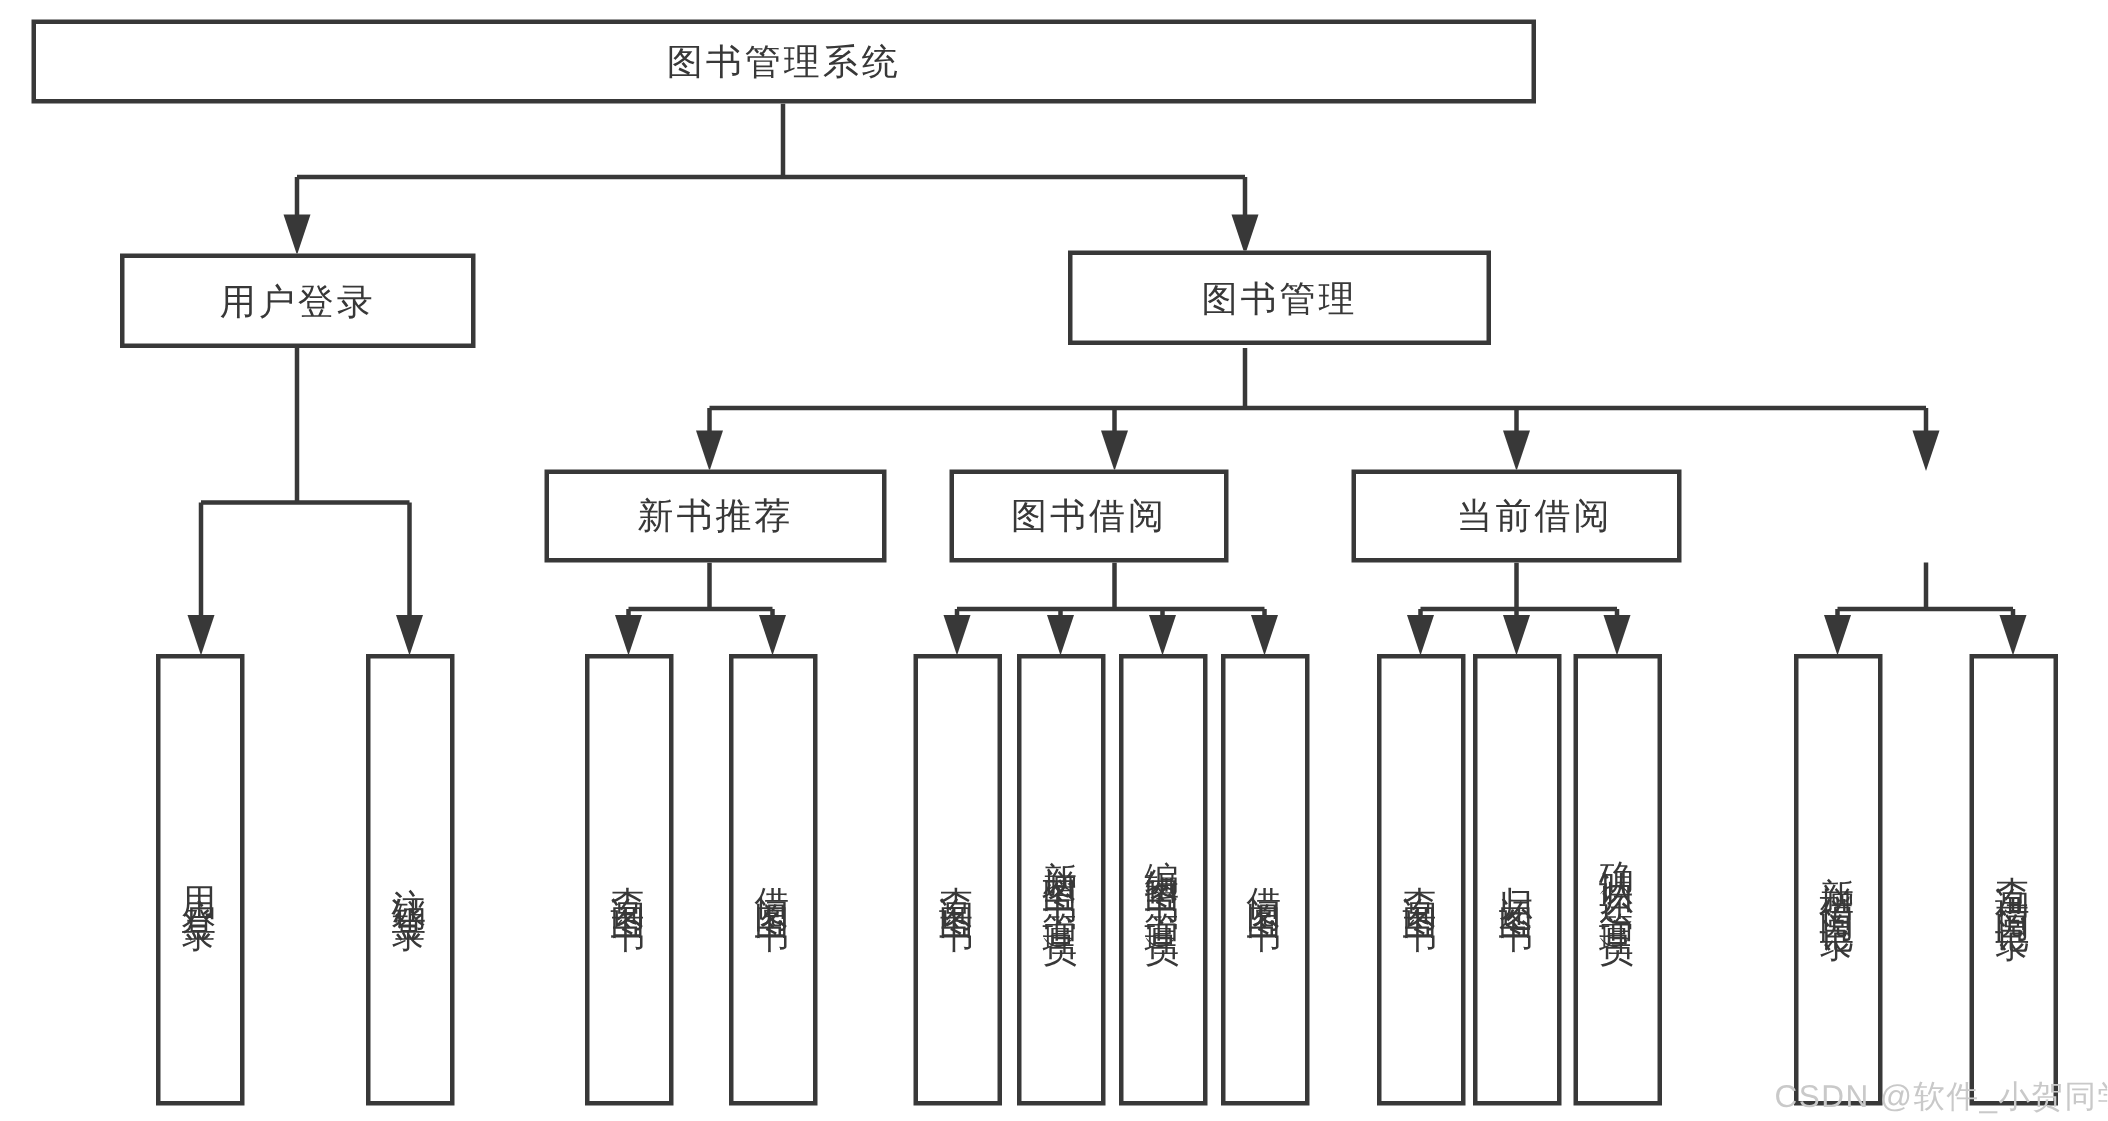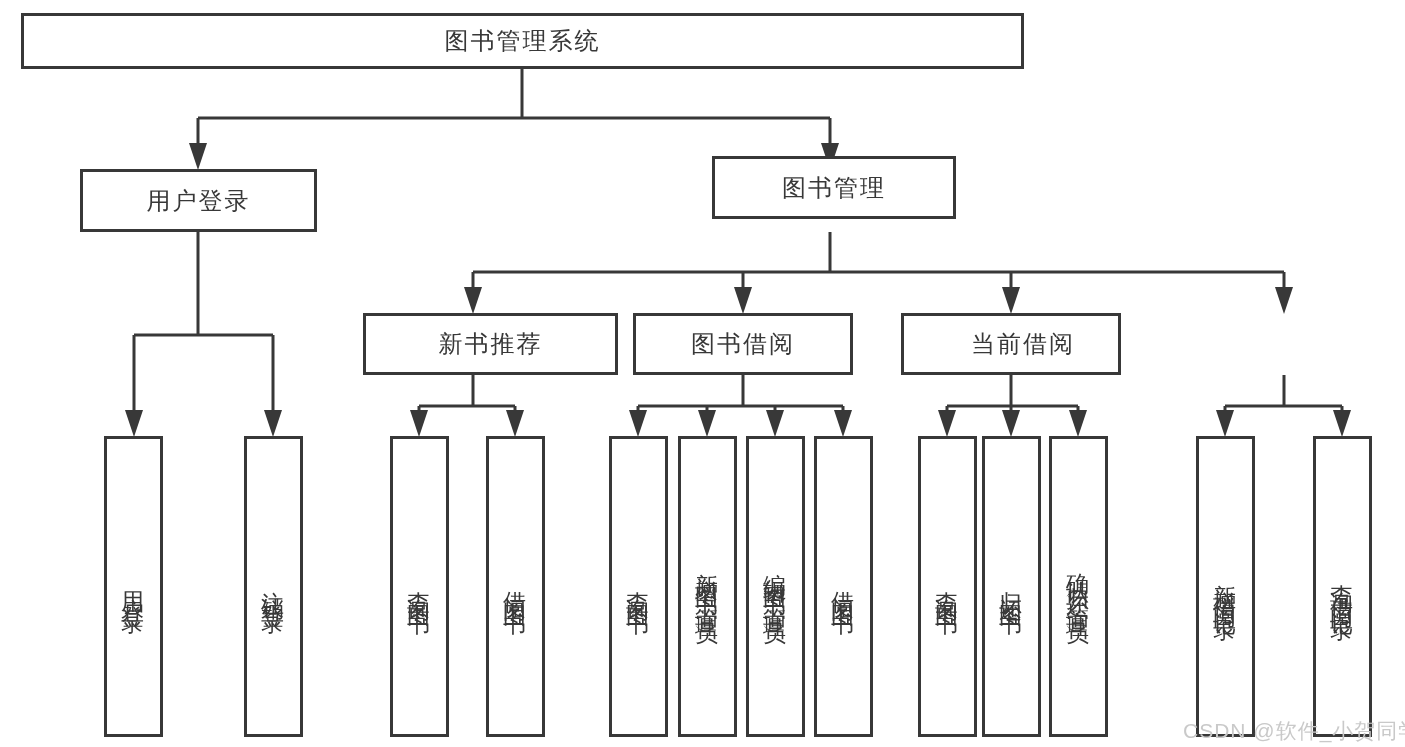--- a/index.html
+++ b/index.html
@@ -94,28 +94,28 @@
     </g>
   </svg>
 
   <div class="node" style="left:21px; top:13px; width:1003px; height:56px;">
     <span class="h-label">图书管理系统</span>
   </div>
 
   <div class="node" style="left:80px; top:169px; width:237px; height:63px;">
     <span class="h-label">用户登录</span>
   </div>
-  <div class="node" style="left:712px; top:156px; width:244px; height:63px;">
+  <div class="node" style="left:712px; top:167px; width:282px; height:63px;">
     <span class="h-label">图书管理</span>
   </div>
 
-  <div class="node" style="left:363px; top:313px; width:255px; height:62px;">
+  <div class="node" style="left:363px; top:313px; width:228px; height:62px;">
     <span class="h-label">新书推荐</span>
   </div>
-  <div class="node" style="left:633px; top:313px; width:220px; height:62px;justify-content:center;">
+  <div class="node" style="left:633px; top:313px; width:186px; height:62px;justify-content:center;">
     <span class="h-label">图书借阅</span>
   </div>
   <div class="node" style="left:901px; top:313px; width:220px; height:62px;padding-left:24px;">
     <span class="h-label">当前借阅</span>
   </div>
 
   <div class="node" style="left:104px; top:436px; width:59px; height:301px;">
     <span class="v-label">用户登录</span>
   </div>
   <div class="node" style="left:244px; top:436px; width:59px; height:301px;">

